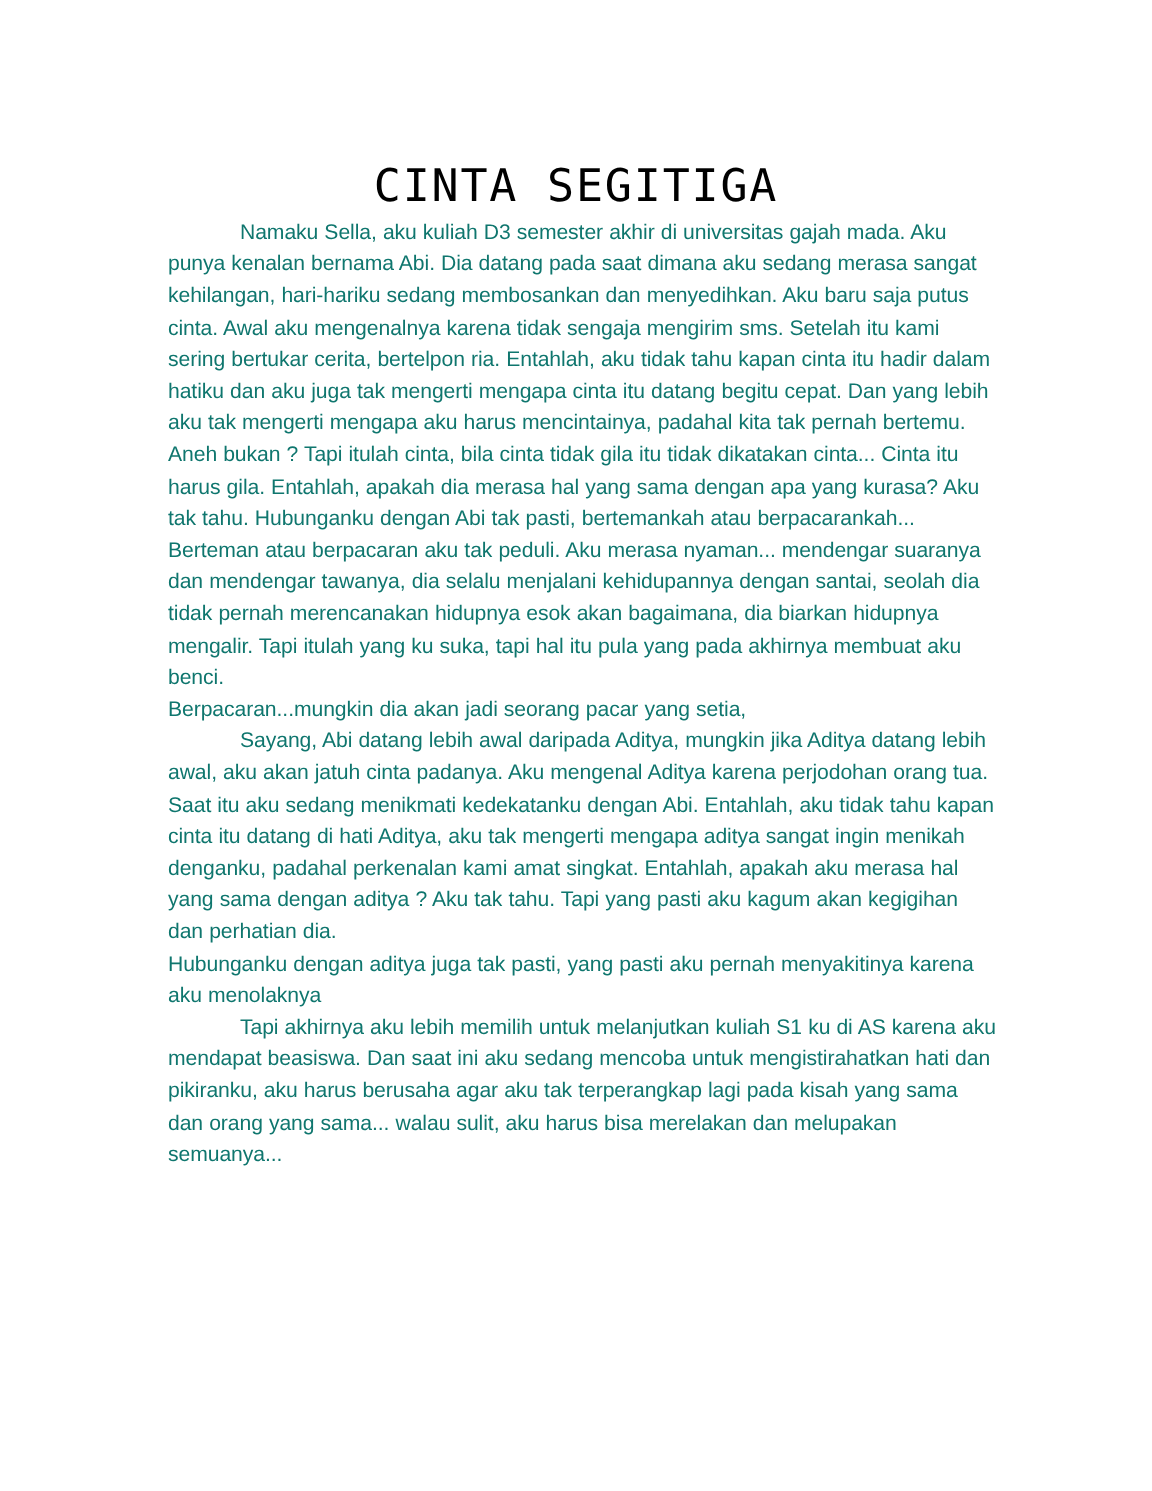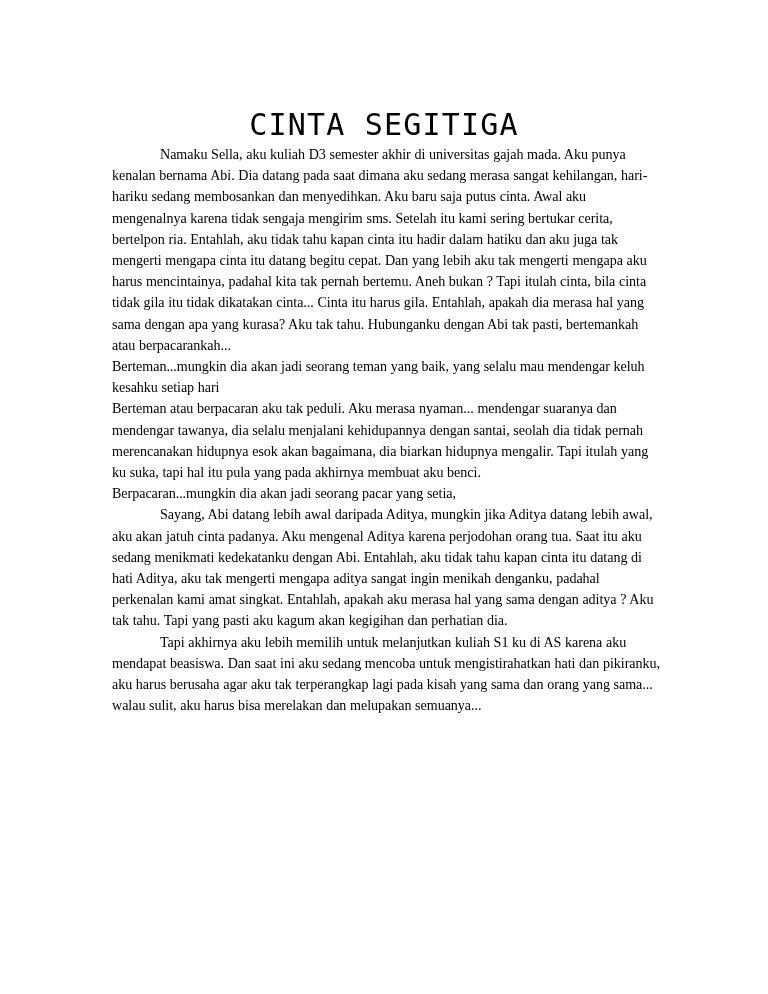--- a/index.html
+++ b/index.html
@@ -35,22 +35,22 @@
     letter-spacing: 1.2px;
     color: #000000;
     line-height: 1;
   }
 
   .body-block {
     position: absolute;
     left: 112px;
     top: 144px;
     width: 552px;
-    color: #000000;
-    font-family: Liberation Serif, serif;
+    color: #0f766e;
+    font-family: Liberation Sans, sans-serif;
     font-size: 14.1px;
     line-height: 21.2px;
     text-align: left;
     letter-spacing: -0.05px;
   }
 
   .para {
     margin: 0;
     padding: 0;
     text-indent: 0;
@@ -63,20 +63,20 @@
 </style>
 </head>
 <body>
 
 <div class="page">
 
   <h1 class="doc-title">CINTA SEGITIGA</h1>
 
   <div class="body-block">
     <p class="para indented">Namaku Sella, aku kuliah D3 semester akhir di universitas gajah mada. Aku punya kenalan bernama Abi. Dia datang pada saat dimana aku sedang merasa sangat kehilangan, hari-hariku sedang membosankan dan menyedihkan. Aku baru saja putus cinta. Awal aku mengenalnya karena tidak sengaja mengirim sms. Setelah itu kami sering bertukar cerita, bertelpon ria. Entahlah, aku tidak tahu kapan cinta itu hadir dalam hatiku dan aku juga tak mengerti mengapa cinta itu datang begitu cepat. Dan yang lebih aku tak mengerti mengapa aku harus mencintainya, padahal kita tak pernah bertemu. Aneh bukan ? Tapi itulah cinta, bila cinta tidak gila itu tidak dikatakan cinta... Cinta itu harus gila. Entahlah, apakah dia merasa hal yang sama dengan apa yang kurasa? Aku tak tahu. Hubunganku dengan Abi tak pasti, bertemankah atau berpacarankah...</p>
-    <p class="para">Berteman...mungkin dia akan jadi seorang teman yang baik, yang selalu mau mendengar keluh kesahku setiap hari</p>
     <p class="para">Berteman atau berpacaran aku tak peduli. Aku merasa nyaman... mendengar suaranya dan mendengar tawanya, dia selalu menjalani kehidupannya dengan santai, seolah dia tidak pernah merencanakan hidupnya esok akan bagaimana, dia biarkan hidupnya mengalir. Tapi itulah yang ku suka, tapi hal itu pula yang pada akhirnya membuat aku benci.</p>
     <p class="para">Berpacaran...mungkin dia akan jadi seorang pacar yang setia,</p>
     <p class="para indented">Sayang, Abi datang lebih awal daripada Aditya, mungkin jika Aditya datang lebih awal, aku akan jatuh cinta padanya. Aku mengenal Aditya karena perjodohan orang tua. Saat itu aku sedang menikmati kedekatanku dengan Abi. Entahlah, aku tidak tahu kapan cinta itu datang di hati Aditya, aku tak mengerti mengapa aditya sangat ingin menikah denganku, padahal perkenalan kami amat singkat. Entahlah, apakah aku merasa hal yang sama dengan aditya ? Aku tak tahu. Tapi yang pasti aku kagum akan kegigihan dan perhatian dia.</p>
+    <p class="para">Hubunganku dengan aditya juga tak pasti, yang pasti aku pernah menyakitinya karena aku menolaknya</p>
     <p class="para indented">Tapi akhirnya aku lebih memilih untuk melanjutkan kuliah S1 ku di AS karena aku mendapat beasiswa. Dan saat ini aku sedang mencoba untuk mengistirahatkan hati dan pikiranku, aku harus berusaha agar aku tak terperangkap lagi pada kisah yang sama dan orang yang sama... walau sulit, aku harus bisa merelakan dan melupakan semuanya...</p>
   </div>
 
 </div>
 
 </body></html>

